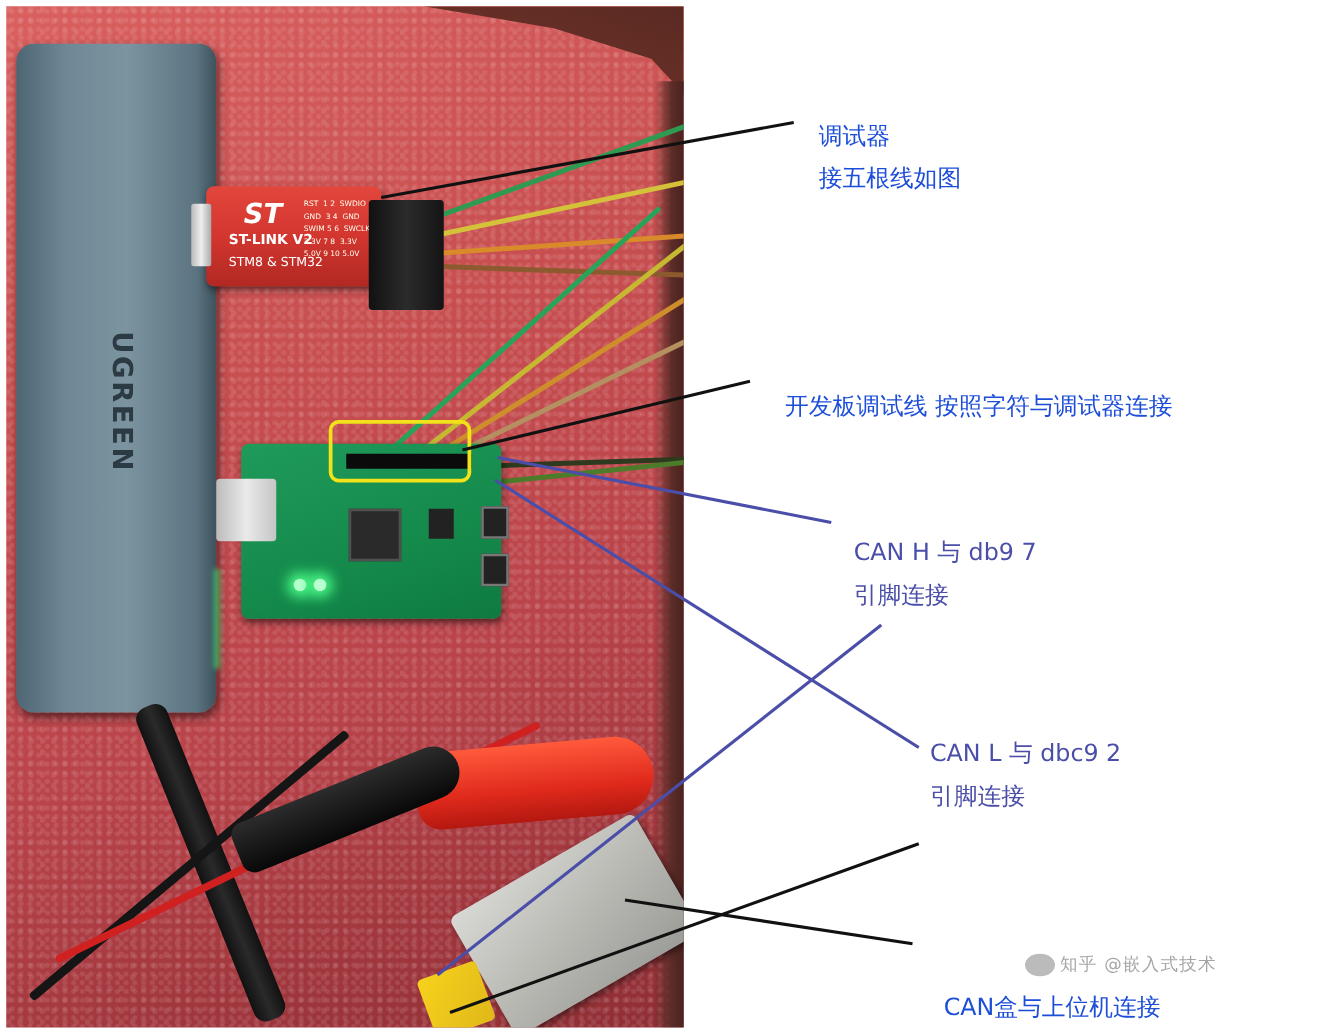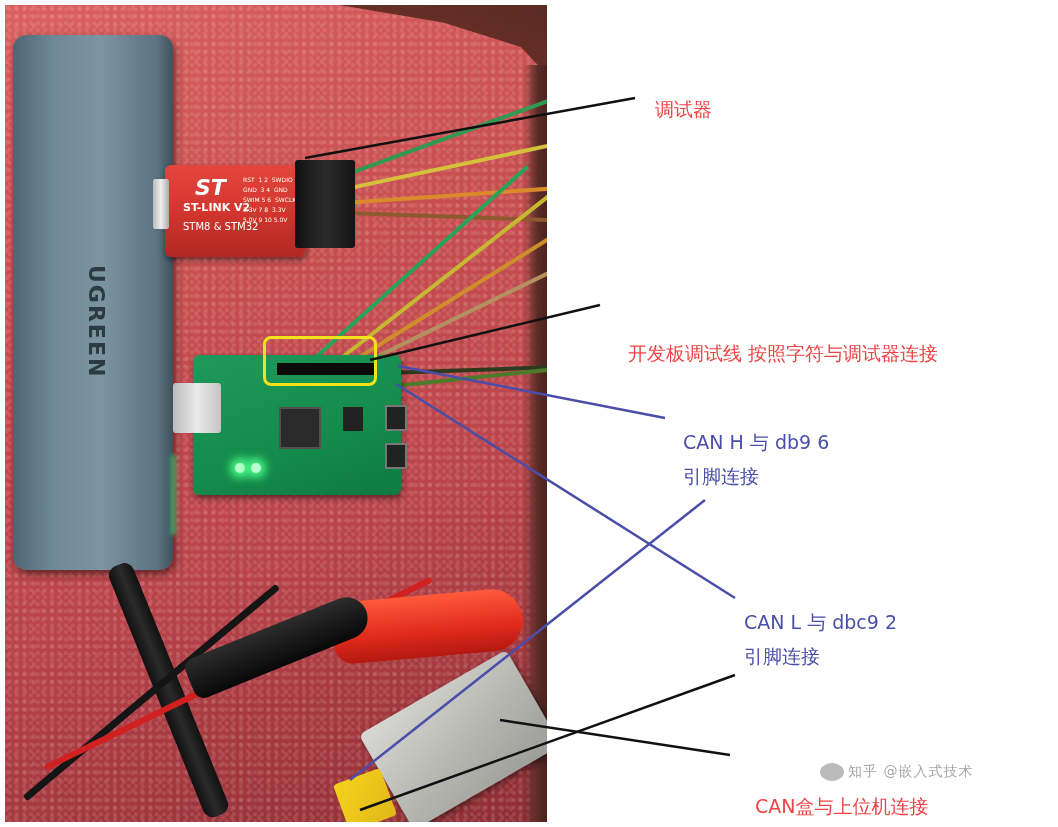--- a/index.html
+++ b/index.html
@@ -33,21 +33,21 @@
     position: absolute; left: 62px; top: 230px; transform: rotate(90deg); transform-origin: left top;
     color: #2b3a43; font-weight: bold; font-size: 22px; letter-spacing: 2px; white-space: nowrap;
     margin-left: 34px;
   }
   .hub-cable {
     position:absolute; left: 100px; top: 560px; width: 26px; height: 270px;
     background: linear-gradient(90deg,#111,#2a2a2a,#111); border-radius: 10px;
     transform: rotate(-22deg); transform-origin: top center;
   }
   .stlink {
-    position: absolute; left: 160px; top: 160px; width: 140px; height: 92px;
+    position: absolute; left: 160px; top: 144px; width: 140px; height: 80px;
     background: linear-gradient(180deg, #e2463c 0%, #d2362f 50%, #b22823 100%);
     border-radius: 6px; box-shadow: 1px 3px 6px rgba(0,0,0,.5);
   }
   .stlink-plug { position:absolute; left:-12px; top:14px; width:16px; height:50px; background: linear-gradient(90deg,#bbb,#eee,#aaa); border-radius:2px; }
   .stlink-logo { position:absolute; left:30px; top:10px; color:#fff; font-style:italic; font-weight:bold; font-size:22px; }
   .stlink-name { position:absolute; left:18px; top:36px; color:#fff; font-weight:bold; font-size:11px; white-space:nowrap; }
   .stlink-sub { position:absolute; left:18px; top:56px; color:#fff; font-size:10px; white-space:nowrap; }
   .stlink-pins { position:absolute; left:78px; top:10px; color:#ffe; font-size:6px; line-height:10px; white-space:pre; }
   .stlink-conn { position:absolute; left:290px; top:155px; width:60px; height:88px; background: linear-gradient(90deg,#111,#2b2b2b,#141414); border-radius:3px; }
   .board {
@@ -74,21 +74,21 @@
     background: linear-gradient(160deg,#d8d8d4 0%,#b9b9b4 50%,#9a9a96 100%);
     transform: rotate(-30deg); transform-origin: center; border-radius: 6px;
     box-shadow: 1px 3px 6px rgba(0,0,0,.5);
   }
   .db9-yellow { position:absolute; left: 335px; top: 770px; width: 50px; height: 50px; background: linear-gradient(135deg,#f6d21c,#e0b81a); border-radius: 4px; transform: rotate(-20deg); }
   .wire { position:absolute; height: 4px; border-radius: 2px; transform-origin: left center; }
 
   svg.overlay { position:absolute; left:0; top:0; width:1058px; height:827px; pointer-events:none; }
 
   .label { position:absolute; white-space:nowrap; font-size:19px; line-height:34px; }
-  .label.black { color:#ef4444; }
+  .label.black { color:#1d4ed8; }
   .label.blue { color:#4a4ea8; }
   .watermark {
     position:absolute; left: 820px; top: 763px; font-size: 14px; color: rgba(90,90,90,0.55); white-space:nowrap;
     letter-spacing: 1px;
   }
   .wm-icon { display:inline-block; width: 24px; height: 18px; background: rgba(120,120,120,.5); border-radius: 50%; vertical-align: middle; margin-right: 4px; }
 </style>
 </head>
 <body>
 
@@ -154,32 +154,33 @@
   <line x1="370" y1="360" x2="600" y2="305" stroke="#111" stroke-width="2.5"></line>
   <line x1="398" y1="366" x2="665" y2="418" stroke="#4a4ea8" stroke-width="2.5"></line>
   <line x1="396" y1="384" x2="735" y2="598" stroke="#4a4ea8" stroke-width="2.5"></line>
   <line x1="705" y1="500" x2="350" y2="780" stroke="#4a4ea8" stroke-width="2.5"></line>
   <line x1="500" y1="720" x2="730" y2="755" stroke="#111" stroke-width="2.5"></line>
   <line x1="360" y1="810" x2="735" y2="675" stroke="#111" stroke-width="2.5"></line>
 </svg>
 
 <div class="label black" style="left:655px;top:92px;">
   <div>调试器</div>
+  <div>接五根线如图</div>
 </div>
 
-<div class="label black" style="left:628px;top:308px;margin-top:28px;">
+<div class="label black" style="left:628px;top:308px;">
   <div>开发板调试线 按照字符与调试器连接</div>
 </div>
 
 <div class="label blue" style="left:683px;top:425px;">
-  <div>CAN H 与 db9 6</div>
+  <div>CAN H 与 db9 7</div>
   <div>引脚连接</div>
 </div>
 
-<div class="label blue" style="left:744px;top:605px;">
+<div class="label blue" style="left:744px;top:586px;">
   <div>CAN L 与 dbc9 2</div>
   <div>引脚连接</div>
 </div>
 
 <div class="label black" style="left:755px;top:789px;">
   <div>CAN盒与上位机连接</div>
 </div>
 
 <div class="watermark">
   <span class="wm-icon"></span><span>知乎 @嵌入式技术</span>

